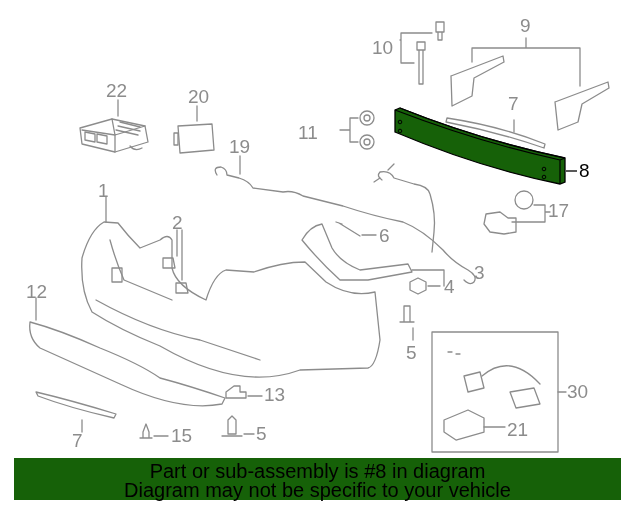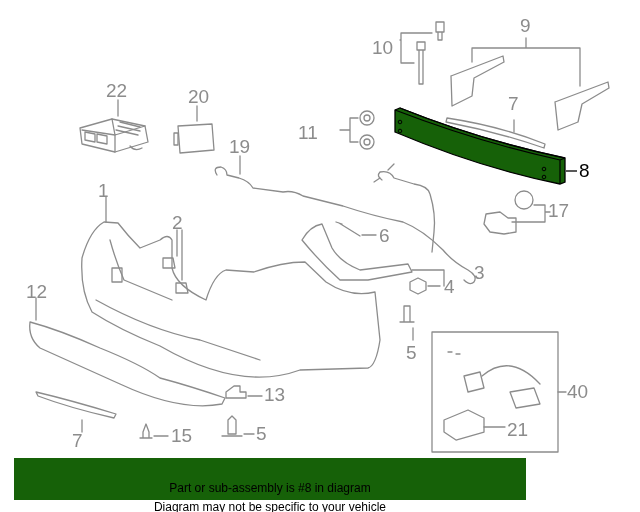--- a/index.html
+++ b/index.html
@@ -1,21 +1,21 @@
 <!DOCTYPE html>
 <html><head>
 <meta charset="utf-8">
 <style>
   html, body { margin:0; padding:0; background:#ffffff; }
   body { width:640px; height:512px; position:relative; overflow:hidden; font-family:"Liberation Sans", sans-serif; }
   #diagram { position:absolute; left:0; top:0; width:640px; height:456px; }
   .callout { position:absolute; font-family:"Liberation Sans", sans-serif; font-size:19px; color:#8c8c8c; line-height:1; }
   .callout.hl { color:#000000; }
-  #banner { position:absolute; left:14px; top:458px; width:512px; height:42px; background:#166108;
-            color:#000000; text-align:center; font-size:12px; line-height:19px; padding-top:21px; box-sizing:border-box; }
+  #banner { position:absolute; left:14px; top:458px; width:607px; height:42px; background:#166108;
+            color:#000000; text-align:center; font-size:20px; line-height:19px; padding-top:4px; box-sizing:border-box; }
   #banner div { white-space:nowrap; }
 </style>
 </head>
 <body>
 
 <svg id="diagram" viewBox="0 0 640 456" xmlns="http://www.w3.org/2000/svg">
   <g fill="none" stroke="#8c8c8c" stroke-width="1.3" stroke-linejoin="round" stroke-linecap="round">
 
     <g>
       <path d="M80 128 L112 119 L145 126 L148 142 L115 152 L82 144 Z"></path>
@@ -166,21 +166,21 @@
   <span class="callout" style="left:372px;top:38px">10</span>
   <span class="callout" style="left:298px;top:123px">11</span>
   <span class="callout" style="left:26px;top:282px">12</span>
   <span class="callout" style="left:256px;top:424px">5</span>
   <span class="callout" style="left:264px;top:385px">13</span>
   <span class="callout" style="left:171px;top:426px">15</span>
   <span class="callout" style="left:72px;top:431px">7</span>
   <span class="callout" style="left:548px;top:201px">17</span>
   <span class="callout" style="left:188px;top:87px">20</span>
   <span class="callout" style="left:229px;top:137px">19</span>
-  <span class="callout" style="left:567px;top:382px">40</span>
+  <span class="callout" style="left:567px;top:382px">30</span>
   <span class="callout" style="left:507px;top:420px">21</span>
   <span class="callout" style="left:106px;top:81px">22</span>
 </div>
 
 <div id="banner">
   <div>Part or sub-assembly is #8 in diagram</div>
   <div>Diagram may not be specific to your vehicle</div>
 </div>
 
 </body></html>

